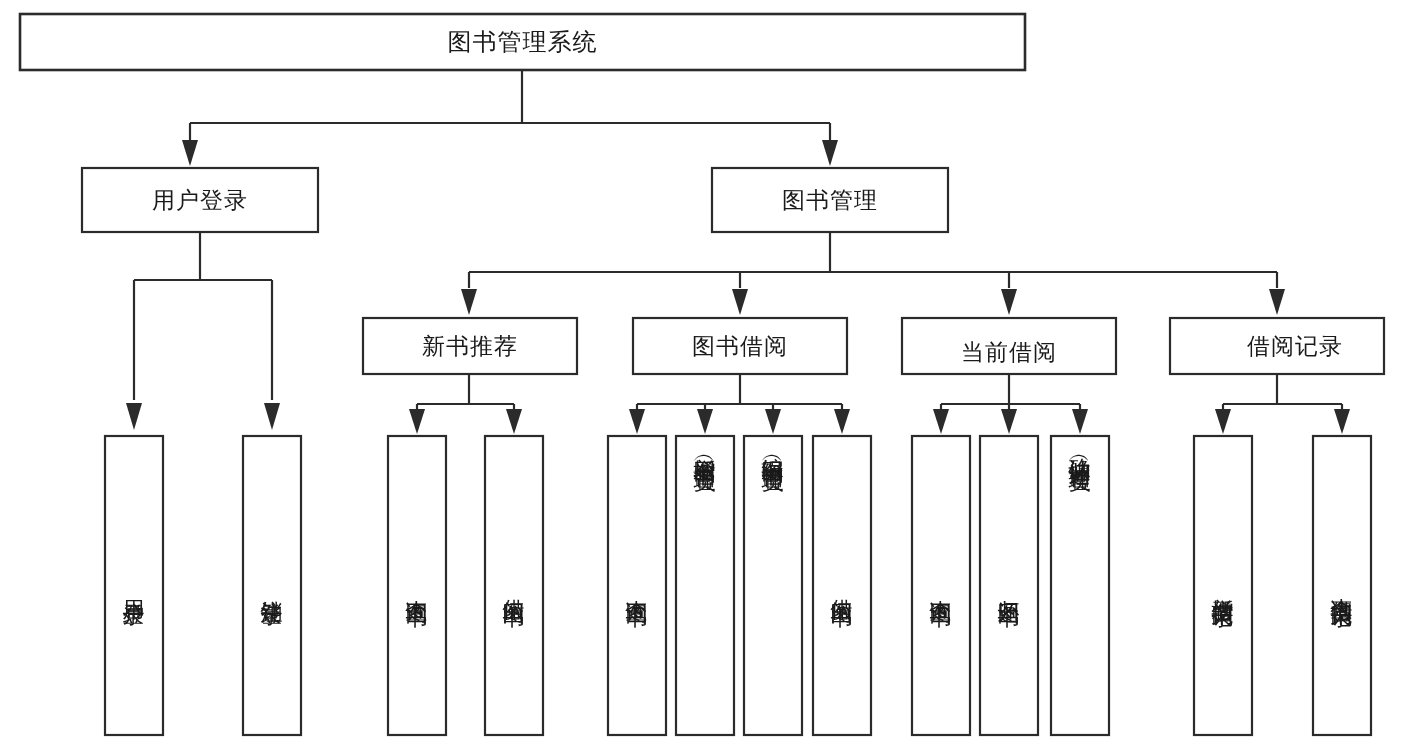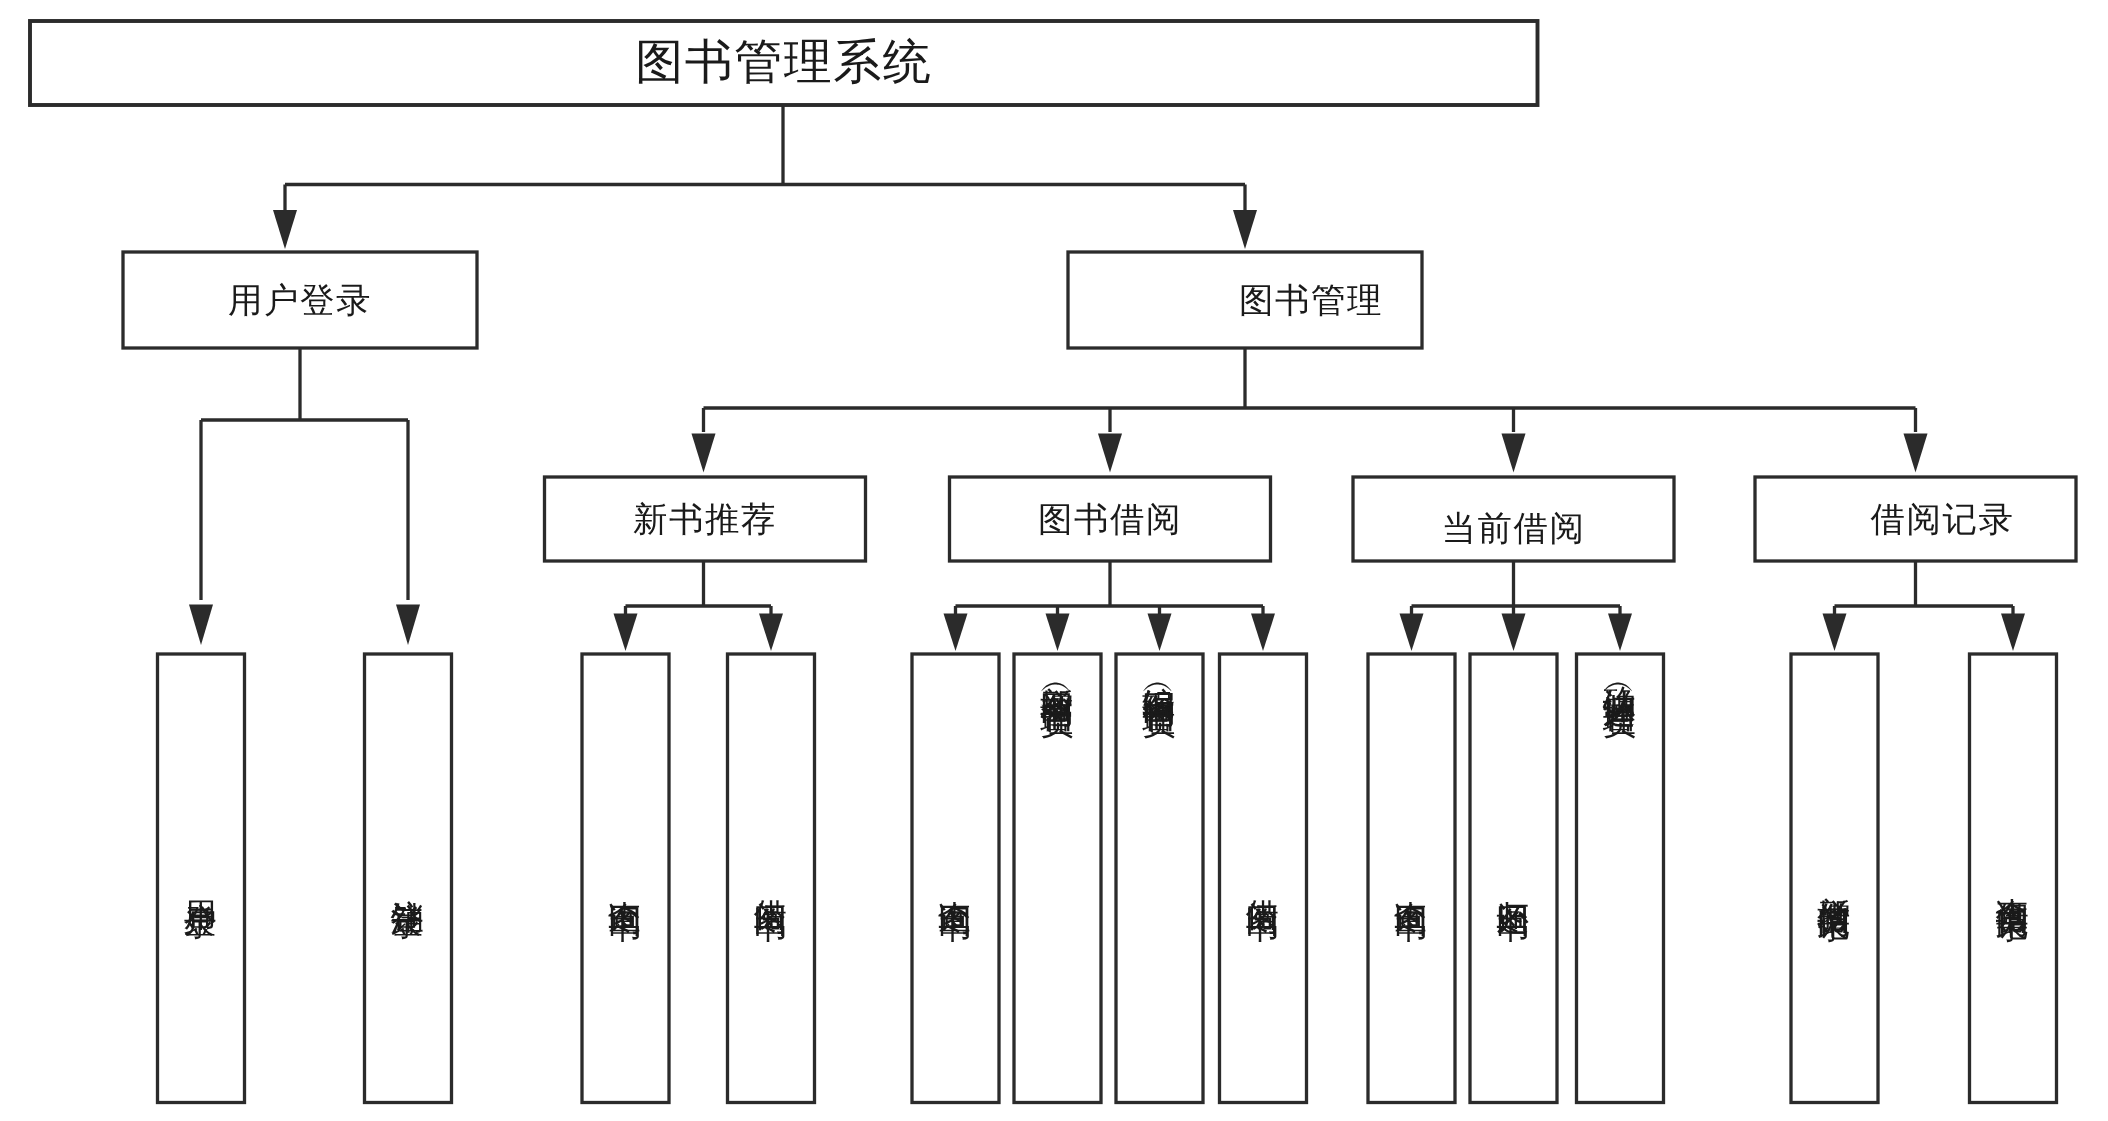--- a/index.html
+++ b/index.html
@@ -80,21 +80,21 @@
     pointer-events: none;
   }
   .hlabel {
     font-family: "Liberation Sans", sans-serif;
     font-size: 23px;
     color: #1a1a1a;
     letter-spacing: 1px;
     white-space: nowrap;
   }
   .hlabel.root-label {
-    font-size: 32px;
+    font-size: 24px;
   }
 </style>
 </head>
 <body>
 
 <div id="diagram-root">
 
   <svg id="tree-svg" viewBox="0 0 1405 747">
 
     <g>
@@ -200,21 +200,21 @@
 
   </svg>
 
   <div class="hlabel-wrap" style="left:20px; top:14px; width:1005px; height:56px;">
     <span class="hlabel root-label">图书管理系统</span>
   </div>
 
   <div class="hlabel-wrap" style="left:82px; top:168px; width:236px; height:64px;">
     <span class="hlabel">用户登录</span>
   </div>
-  <div class="hlabel-wrap" style="left:712px; top:168px; width:236px; height:64px;padding-left:44px;">
+  <div class="hlabel-wrap" style="left:712px; top:168px; width:236px; height:64px;">
     <span class="hlabel">图书管理</span>
   </div>
 
   <div class="hlabel-wrap" style="left:363px; top:318px; width:214px; height:56px;">
     <span class="hlabel">新书推荐</span>
   </div>
   <div class="hlabel-wrap" style="left:633px; top:318px; width:214px; height:56px;text-align:center;">
     <span class="hlabel">图书借阅</span>
   </div>
   <div class="hlabel-wrap" style="left:902px; top:318px; width:214px; height:68px;">

